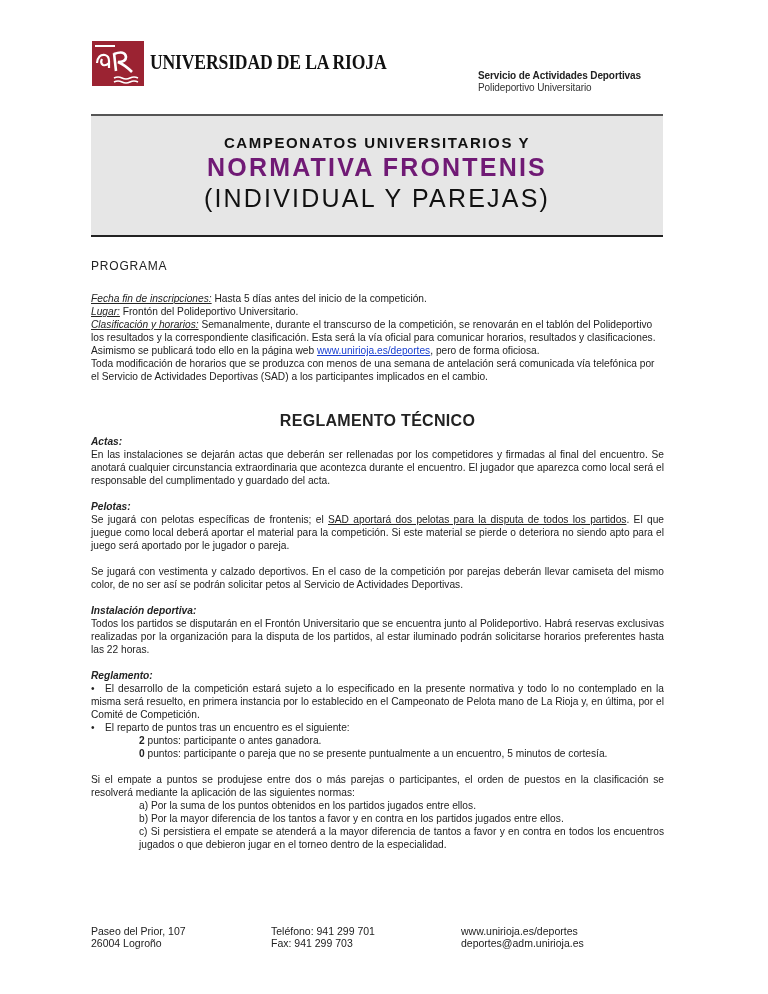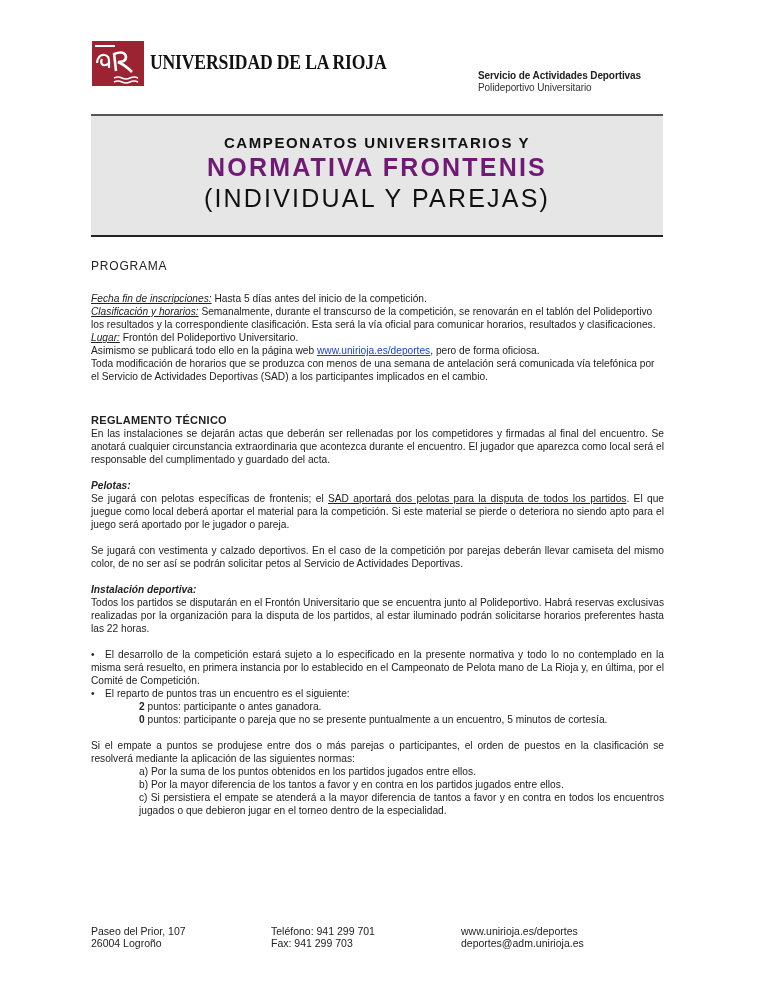--- a/index.html
+++ b/index.html
@@ -19,21 +19,21 @@
     .t2 { font-weight: bold; font-size: 15px; letter-spacing: 1.1px; line-height: 17px; color: #111; }
     .t3 { font-weight: bold; font-size: 25px; letter-spacing: 2.2px; line-height: 31px; color: #701a75; margin-top: 1px; }
     .t4 { font-weight: normal; font-size: 25px; letter-spacing: 2.2px; line-height: 31px; color: #111; }
 
     .content { position: absolute; left: 91px; top: 260px; width: 573px; font-size: 10.2px; line-height: 13px; color: #222; }
     .programa { font-size: 12px; letter-spacing: 0.8px; margin-bottom: 19px; color: #222; }
     .label-u { font-style: italic; text-decoration: underline; }
     .link { color: #1a3fd0; text-decoration: underline; }
     .para { margin: 0; }
     .justify { text-align: justify; }
-    .section-head { font-weight: bold; font-size: 11px; letter-spacing: 0.3px; margin-top: 31px; margin-bottom: 0; }
+    .section-head { font-weight: bold; font-size: 16px; letter-spacing: 0.3px; margin-top: 31px; margin-bottom: 8px; text-align: center; }
     .sub-head { font-weight: bold; font-style: italic; margin-top: 0; }
     .block { margin-bottom: 13px; }
     .u { text-decoration: underline; }
     .bullet { position: relative; padding-left: 0; }
     .bullet .dot { display: inline-block; width: 14px; }
     .indent { padding-left: 48px; }
     .indent b { font-weight: bold; }
 
     .footer { position: absolute; top: 925px; font-size: 10.5px; line-height: 12px; color: #222; white-space: nowrap; }
     .f1 { left: 91px; }
@@ -63,47 +63,49 @@
   <div class="t1">CAMPEONATOS UNIVERSITARIOS Y</div>
   <div class="t3">NORMATIVA FRONTENIS</div>
   <div class="t4">(INDIVIDUAL Y PAREJAS)</div>
 </div>
 
 <div class="content">
   <div class="programa">PROGRAMA</div>
 
   <div class="block">
     <p class="para"><span class="label-u">Fecha fin de inscripciones:</span><span> Hasta 5 días antes del inicio de la competición.</span></p>
+    <p class="para"><span class="label-u">Lugar:</span><span> Frontón del Polideportivo Universitario.</span></p>
     <p class="para"><span class="label-u">Clasificación y horarios:</span><span> Semanalmente, durante el transcurso de la competición, se renovarán en el tablón del Polideportivo los resultados y la correspondiente clasificación. Esta será la vía oficial para comunicar horarios, resultados y clasificaciones.</span></p>
-    <p class="para"><span class="label-u">Lugar:</span><span> Frontón del Polideportivo Universitario.</span></p>
     <p class="para"><span>Asimismo se publicará  todo ello en la página web </span><a class="link">www.unirioja.es/deportes</a><span>, pero de forma oficiosa.</span></p>
     <p class="para">Toda modificación de horarios que se produzca con menos de una semana de antelación será comunicada vía telefónica por el Servicio de Actividades Deportivas (SAD) a los participantes implicados en el cambio.</p>
   </div>
 
   <div class="section-head">REGLAMENTO TÉCNICO</div>
 
   <div class="block">
+    <div class="sub-head">Actas:</div>
     <p class="para justify">En las instalaciones se dejarán actas que deberán ser rellenadas por los competidores y firmadas al final del encuentro. Se anotará cualquier circunstancia extraordinaria que acontezca durante el encuentro. El jugador que aparezca como local será el responsable del cumplimentado y guardado del acta.</p>
   </div>
 
   <div class="block">
     <div class="sub-head">Pelotas:</div>
     <p class="para justify"><span>Se jugará con pelotas específicas de frontenis; el </span><span class="u">SAD aportará dos pelotas para la disputa de todos los partidos</span><span>. El que juegue como local deberá aportar el material para la competición. Si este material se pierde o deteriora no siendo apto para el juego será aportado por le jugador o pareja.</span></p>
   </div>
 
   <div class="block">
     <p class="para justify">Se jugará con vestimenta  y calzado deportivos. En el caso de la competición por parejas deberán llevar camiseta del mismo color, de no ser así se podrán solicitar petos al Servicio de Actividades Deportivas.</p>
   </div>
 
   <div class="block">
     <div class="sub-head">Instalación deportiva:</div>
     <p class="para justify">Todos los partidos se disputarán en el Frontón Universitario que se encuentra junto al Polideportivo. Habrá reservas exclusivas realizadas por la organización para la disputa de los partidos, al estar iluminado podrán solicitarse horarios preferentes hasta las 22 horas.</p>
   </div>
 
   <div class="block">
+    <div class="sub-head">Reglamento:</div>
     <p class="para justify bullet"><span class="dot">•</span><span>El desarrollo de la competición estará sujeto a lo especificado en la presente normativa y todo lo no contemplado en la misma será resuelto, en primera instancia por lo establecido en el Campeonato de Pelota mano de La Rioja y, en última, por el Comité de Competición.</span></p>
     <p class="para bullet"><span class="dot">•</span><span>El reparto de puntos tras un encuentro es el siguiente:</span></p>
     <p class="para indent"><b>2</b><span> puntos: participante o antes ganadora.</span></p>
     <p class="para indent"><b>0</b><span> puntos: participante o pareja que no se presente puntualmente a un encuentro, 5 minutos de cortesía.</span></p>
   </div>
 
   <div class="block">
     <p class="para justify">Si el empate a puntos se produjese entre dos o más parejas o participantes, el orden de puestos en la clasificación se resolverá mediante la aplicación de las siguientes normas:</p>
     <p class="para indent">a) Por la suma de los puntos obtenidos en los partidos jugados entre ellos.</p>
     <p class="para indent">b) Por la mayor diferencia de los tantos a favor y en contra en los partidos jugados entre ellos.</p>

